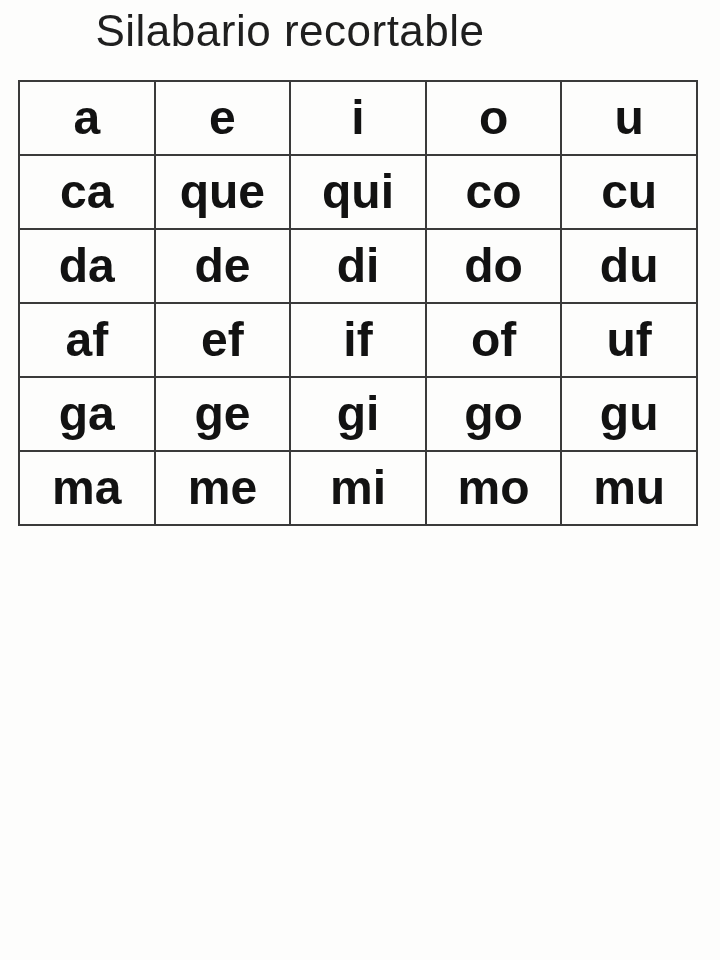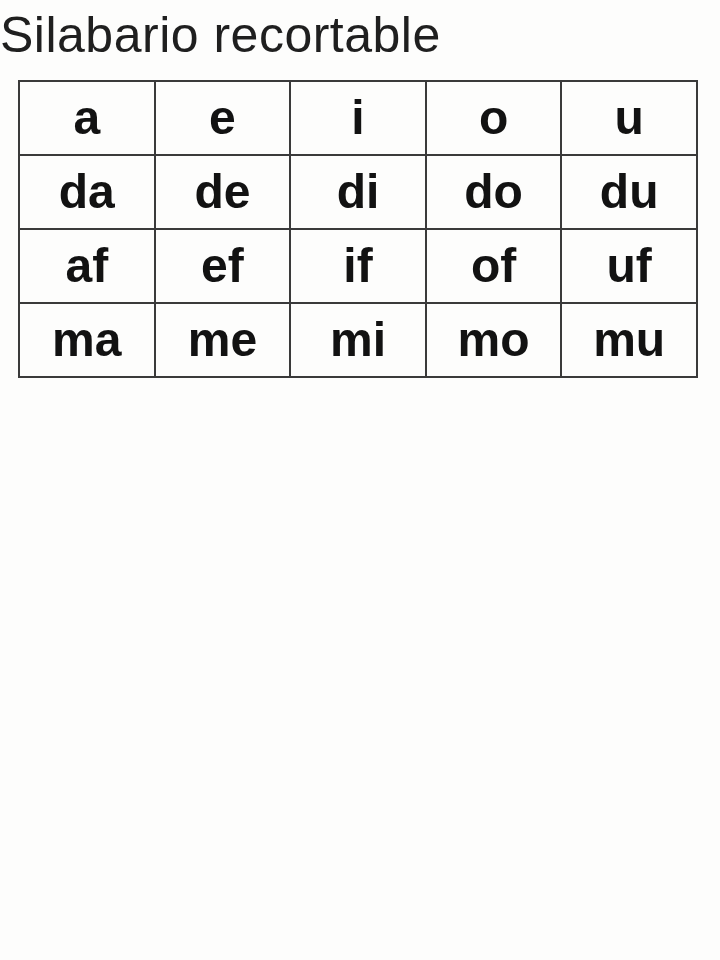--- a/index.html
+++ b/index.html
@@ -18,24 +18,24 @@
     width: 720px;
     height: 960px;
     background: #fdfdfc;
   }
   .title {
     position: absolute;
     top: 6px;
     left: 0;
     width: 580px;
     margin: 0;
-    text-align: left;
+    text-align: center;
     font-family: "Liberation Sans", sans-serif;
     font-weight: 400;
-    font-size: 50px;
+    font-size: 44px;
     letter-spacing: 0.5px;
     color: #1f1f1f;
   }
   table.syllables {
     position: absolute;
     left: 18px;
     top: 80px;
     width: 680px;
     border-collapse: collapse;
     table-layout: fixed;
@@ -63,34 +63,48 @@
   <table class="syllables">
     <tbody>
         <tr>
           <td>a</td>
           <td>e</td>
           <td>i</td>
           <td>o</td>
           <td>u</td>
         </tr>
         <tr>
+          <td>ca</td>
+          <td>que</td>
+          <td>qui</td>
+          <td>co</td>
+          <td>cu</td>
+        </tr>
+        <tr>
           <td>da</td>
           <td>de</td>
           <td>di</td>
           <td>do</td>
           <td>du</td>
         </tr>
         <tr>
           <td>af</td>
           <td>ef</td>
           <td>if</td>
           <td>of</td>
           <td>uf</td>
         </tr>
         <tr>
+          <td>ga</td>
+          <td>ge</td>
+          <td>gi</td>
+          <td>go</td>
+          <td>gu</td>
+        </tr>
+        <tr>
           <td>ma</td>
           <td>me</td>
           <td>mi</td>
           <td>mo</td>
           <td>mu</td>
         </tr>
       </tbody>
   </table>
 </div>
 

